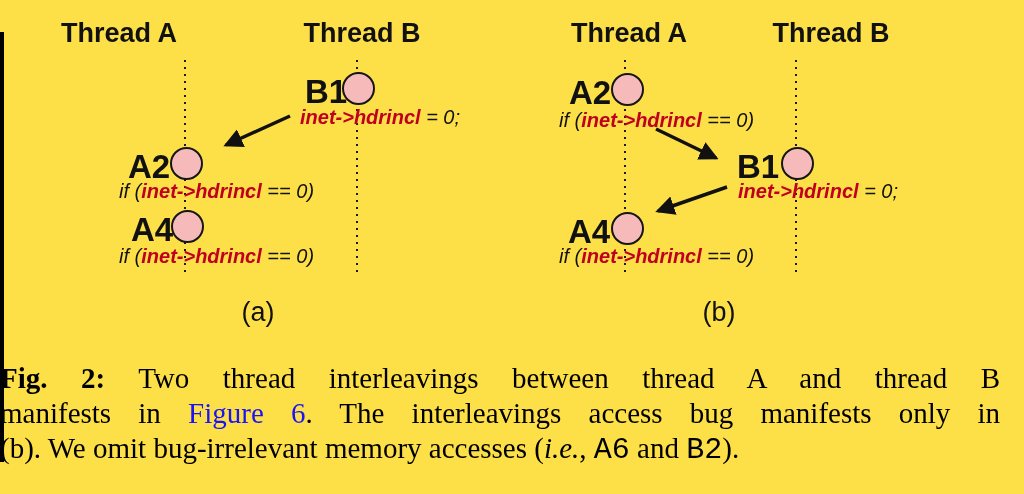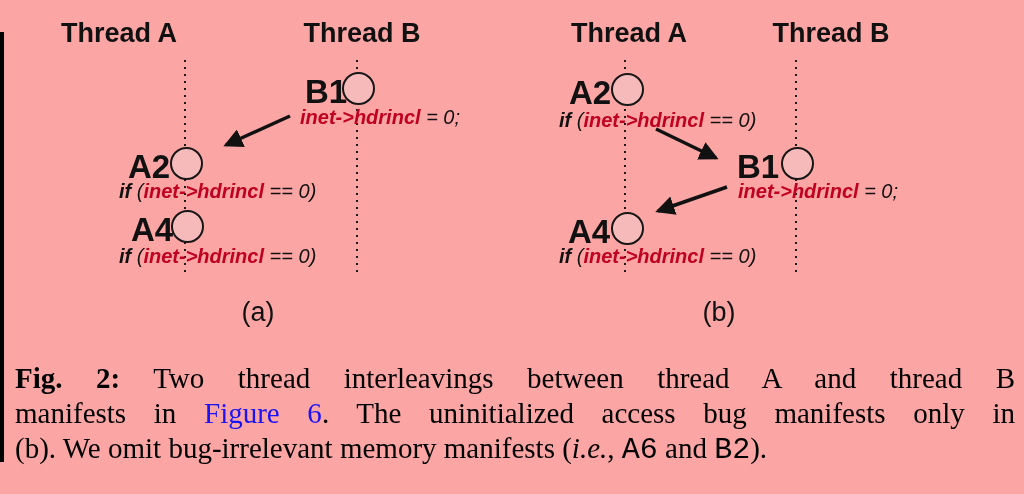--- a/index.html
+++ b/index.html
@@ -1,17 +1,17 @@
 <!DOCTYPE html>
 <html style="--node-fill: #f7baba; --node-stroke: #161616; --code-red: #c00020; --link-blue: #1a13f5; --ink: #111111;"><head>
 <meta charset="utf-8">
 <style>
   html,body { margin:0; padding:0; background:#ffffff; }
   .page {
-    position:relative; width:1024px; height:494px; background:#fca5a5;
+    position:relative; width:1024px; height:494px; background:#fde047;
     font-family:"Liberation Sans", sans-serif; overflow:hidden;
     color:var(--ink,#111);
   }
   .edge-rule { position:absolute; left:0; top:32px; width:4px; height:430px; background:#000; }
 
   .tline {
     position:absolute; top:60px; width:2px; height:212px; z-index:1;
     background:repeating-linear-gradient(to bottom,#1a1a1a 0 2.4px, transparent 2.4px 7px);
   }
   svg.arrows { position:absolute; left:0; top:0; z-index:2; }
@@ -26,28 +26,28 @@
     background:var(--node-fill,#f7baba);
   }
   .nodeid {
     position:absolute; font-weight:bold; font-size:33px; line-height:1;
     white-space:nowrap; z-index:4;
   }
   .code {
     position:absolute; font-size:20px; font-style:italic; line-height:1.1;
     white-space:nowrap; z-index:4; color:#111;
   }
-  .code .kw  { font-weight:bold; }
+  .code .kw  { font-weight:normal; }
   .code .var { font-weight:bold; color:var(--code-red,#c00020); }
   .plabel {
     position:absolute; transform:translateX(-50%); font-size:27px; line-height:1; z-index:4;
   }
 
   .caption {
-    position:absolute; left:15px; top:361px; width:1000px; z-index:4;
+    position:absolute; left:0; top:361px; width:1000px; z-index:4;
     font-family:"Liberation Serif", serif; font-size:29px; line-height:35px; color:#000;
   }
   .cap-line { white-space:normal; }
   .cap-line.j { text-align:justify; text-align-last:justify; }
   .cap-bold { font-weight:bold; }
   .cap-link { color:var(--link-blue,#1a13f5); cursor:pointer; }
   .cap-it   { font-style:italic; }
   .cap-mono { font-family:"Liberation Mono", monospace; font-size:30px; }
 </style>
 </head>
@@ -102,17 +102,17 @@
   <div class="code" style="left:738px; top:180px"><span class="kw"></span><span></span><span class="var">inet-&gt;hdrincl</span><span> = 0;</span></div>
 
   <div class="nodeid" style="left:568px; top:215px">A4</div>
   <div class="circle" style="left:611px; top:212px"></div>
   <div class="code" style="left:559px; top:245px"><span class="kw">if </span><span>(</span><span class="var">inet-&gt;hdrincl</span><span> == 0)</span></div>
 
   <div class="plabel" style="left:719px; top:299px">(b)</div>
 
   <div class="caption">
     <div class="cap-line j"><span class="cap-bold">Fig. 2:</span><span> Two thread interleavings between thread A and thread B</span></div>
-    <div class="cap-line j"><span>manifests in </span><span class="cap-link">Figure 6</span><span>. The uninitialized access bug manifests only in</span></div>
-    <div class="cap-line"><span>(b). We omit bug-irrelevant memory manifests (</span><span class="cap-it">i.e.</span><span>, </span><span class="cap-mono">A6</span><span> and </span><span class="cap-mono">B2</span><span>).</span></div>
+    <div class="cap-line j"><span>manifests in </span><span class="cap-link">Figure 6</span><span>. The interleavings access bug manifests only in</span></div>
+    <div class="cap-line"><span>(b). We omit bug-irrelevant memory accesses (</span><span class="cap-it">i.e.</span><span>, </span><span class="cap-mono">A6</span><span> and </span><span class="cap-mono">B2</span><span>).</span></div>
   </div>
 
 </div>
 
 </body></html>

